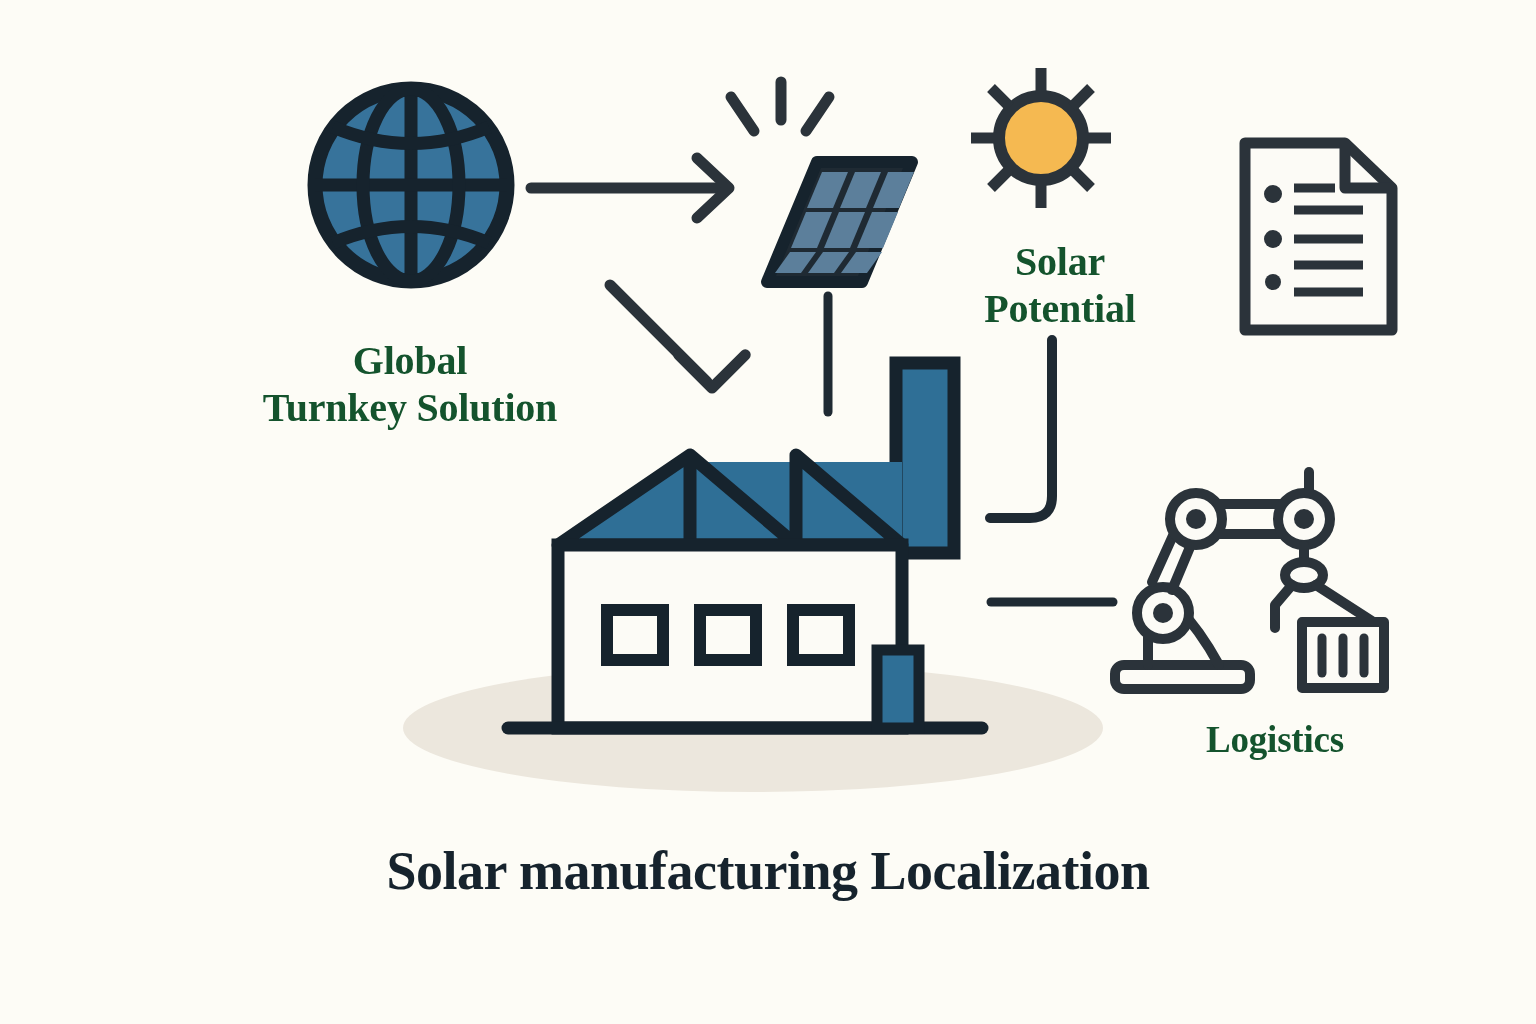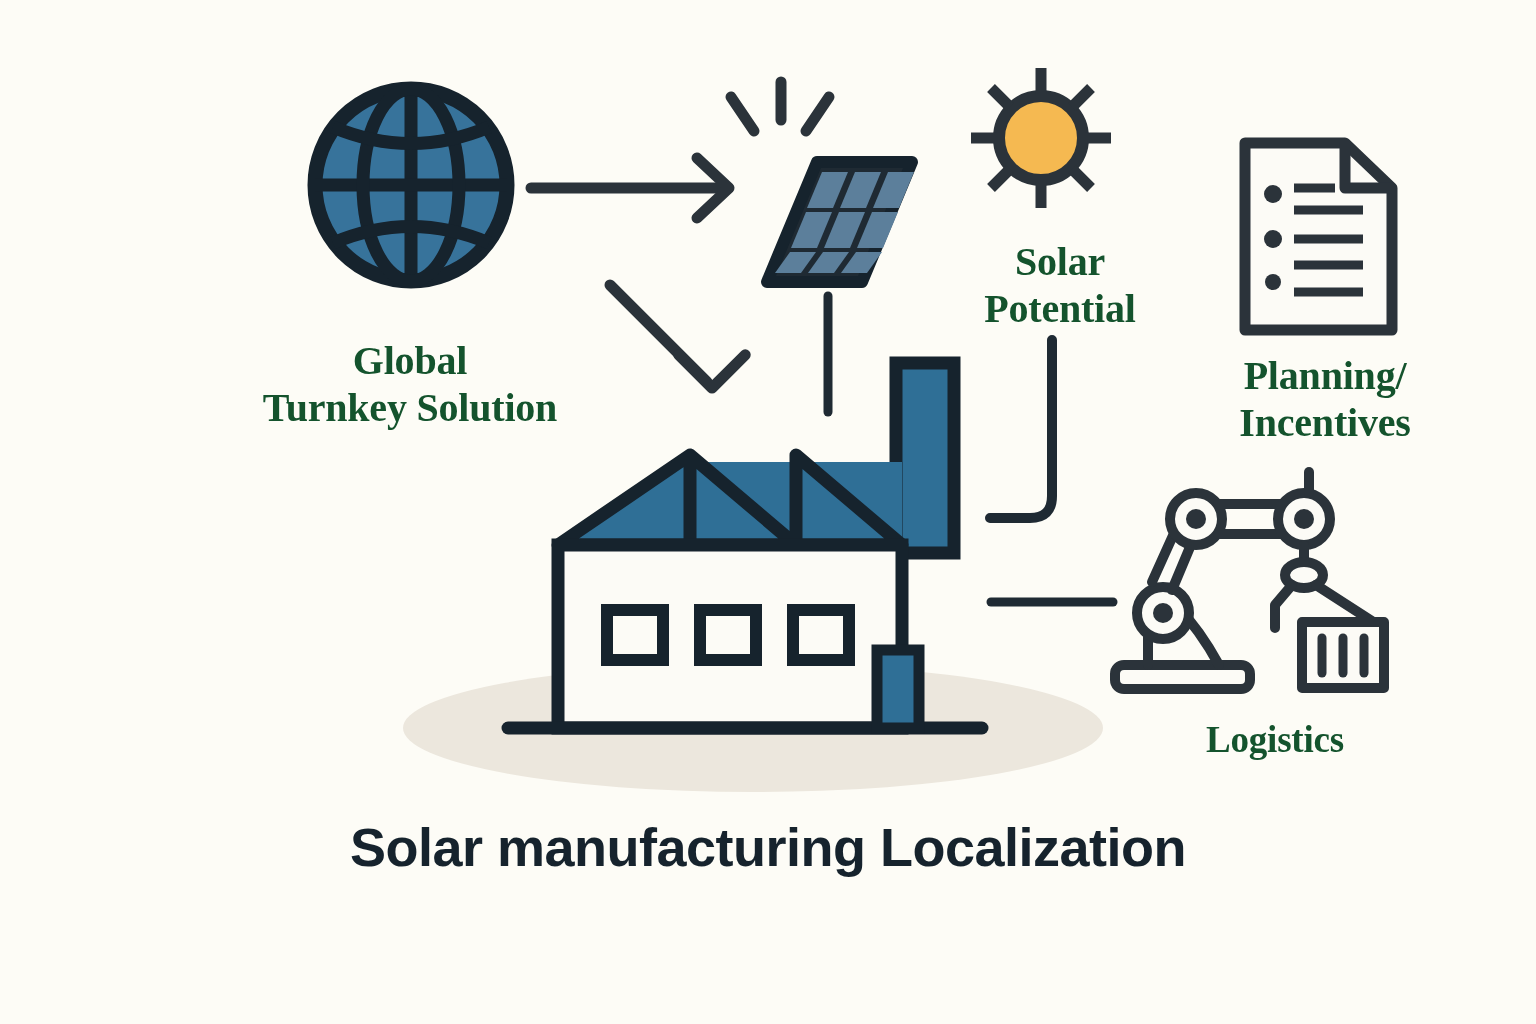--- a/index.html
+++ b/index.html
@@ -54,25 +54,25 @@
   }
   #label-logistics {
     left: 1125px;
     top: 718px;
     width: 300px;
     font-size: 37px;
   }
   #main-title {
     position: absolute;
     left: 0;
-    top: 816px;
+    top: 840px;
     width: 1536px;
     text-align: center;
     color: #16232d;
-    font-family: Liberation Sans, sans-serif;
+    font-family: Liberation Serif, serif;
     font-weight: 700;
     font-size: 54px;
     letter-spacing: -0.5px;
     user-select: none;
   }
 </style>
 </head>
 <body>
 
 <div id="canvas">
@@ -214,20 +214,18 @@
     </g>
 
   </svg>
 
   <div class="label" id="label-globe">Global
 Turnkey Solution</div>
 
   <div class="label" id="label-solar">Solar
 Potential</div>
 
-  <div class="label" id="label-planning">Planning/
-Incentives</div>
 
   <div class="label" id="label-logistics">Logistics</div>
 
   <div id="main-title">Solar manufacturing Localization</div>
 
 </div>
 
 </body></html>

